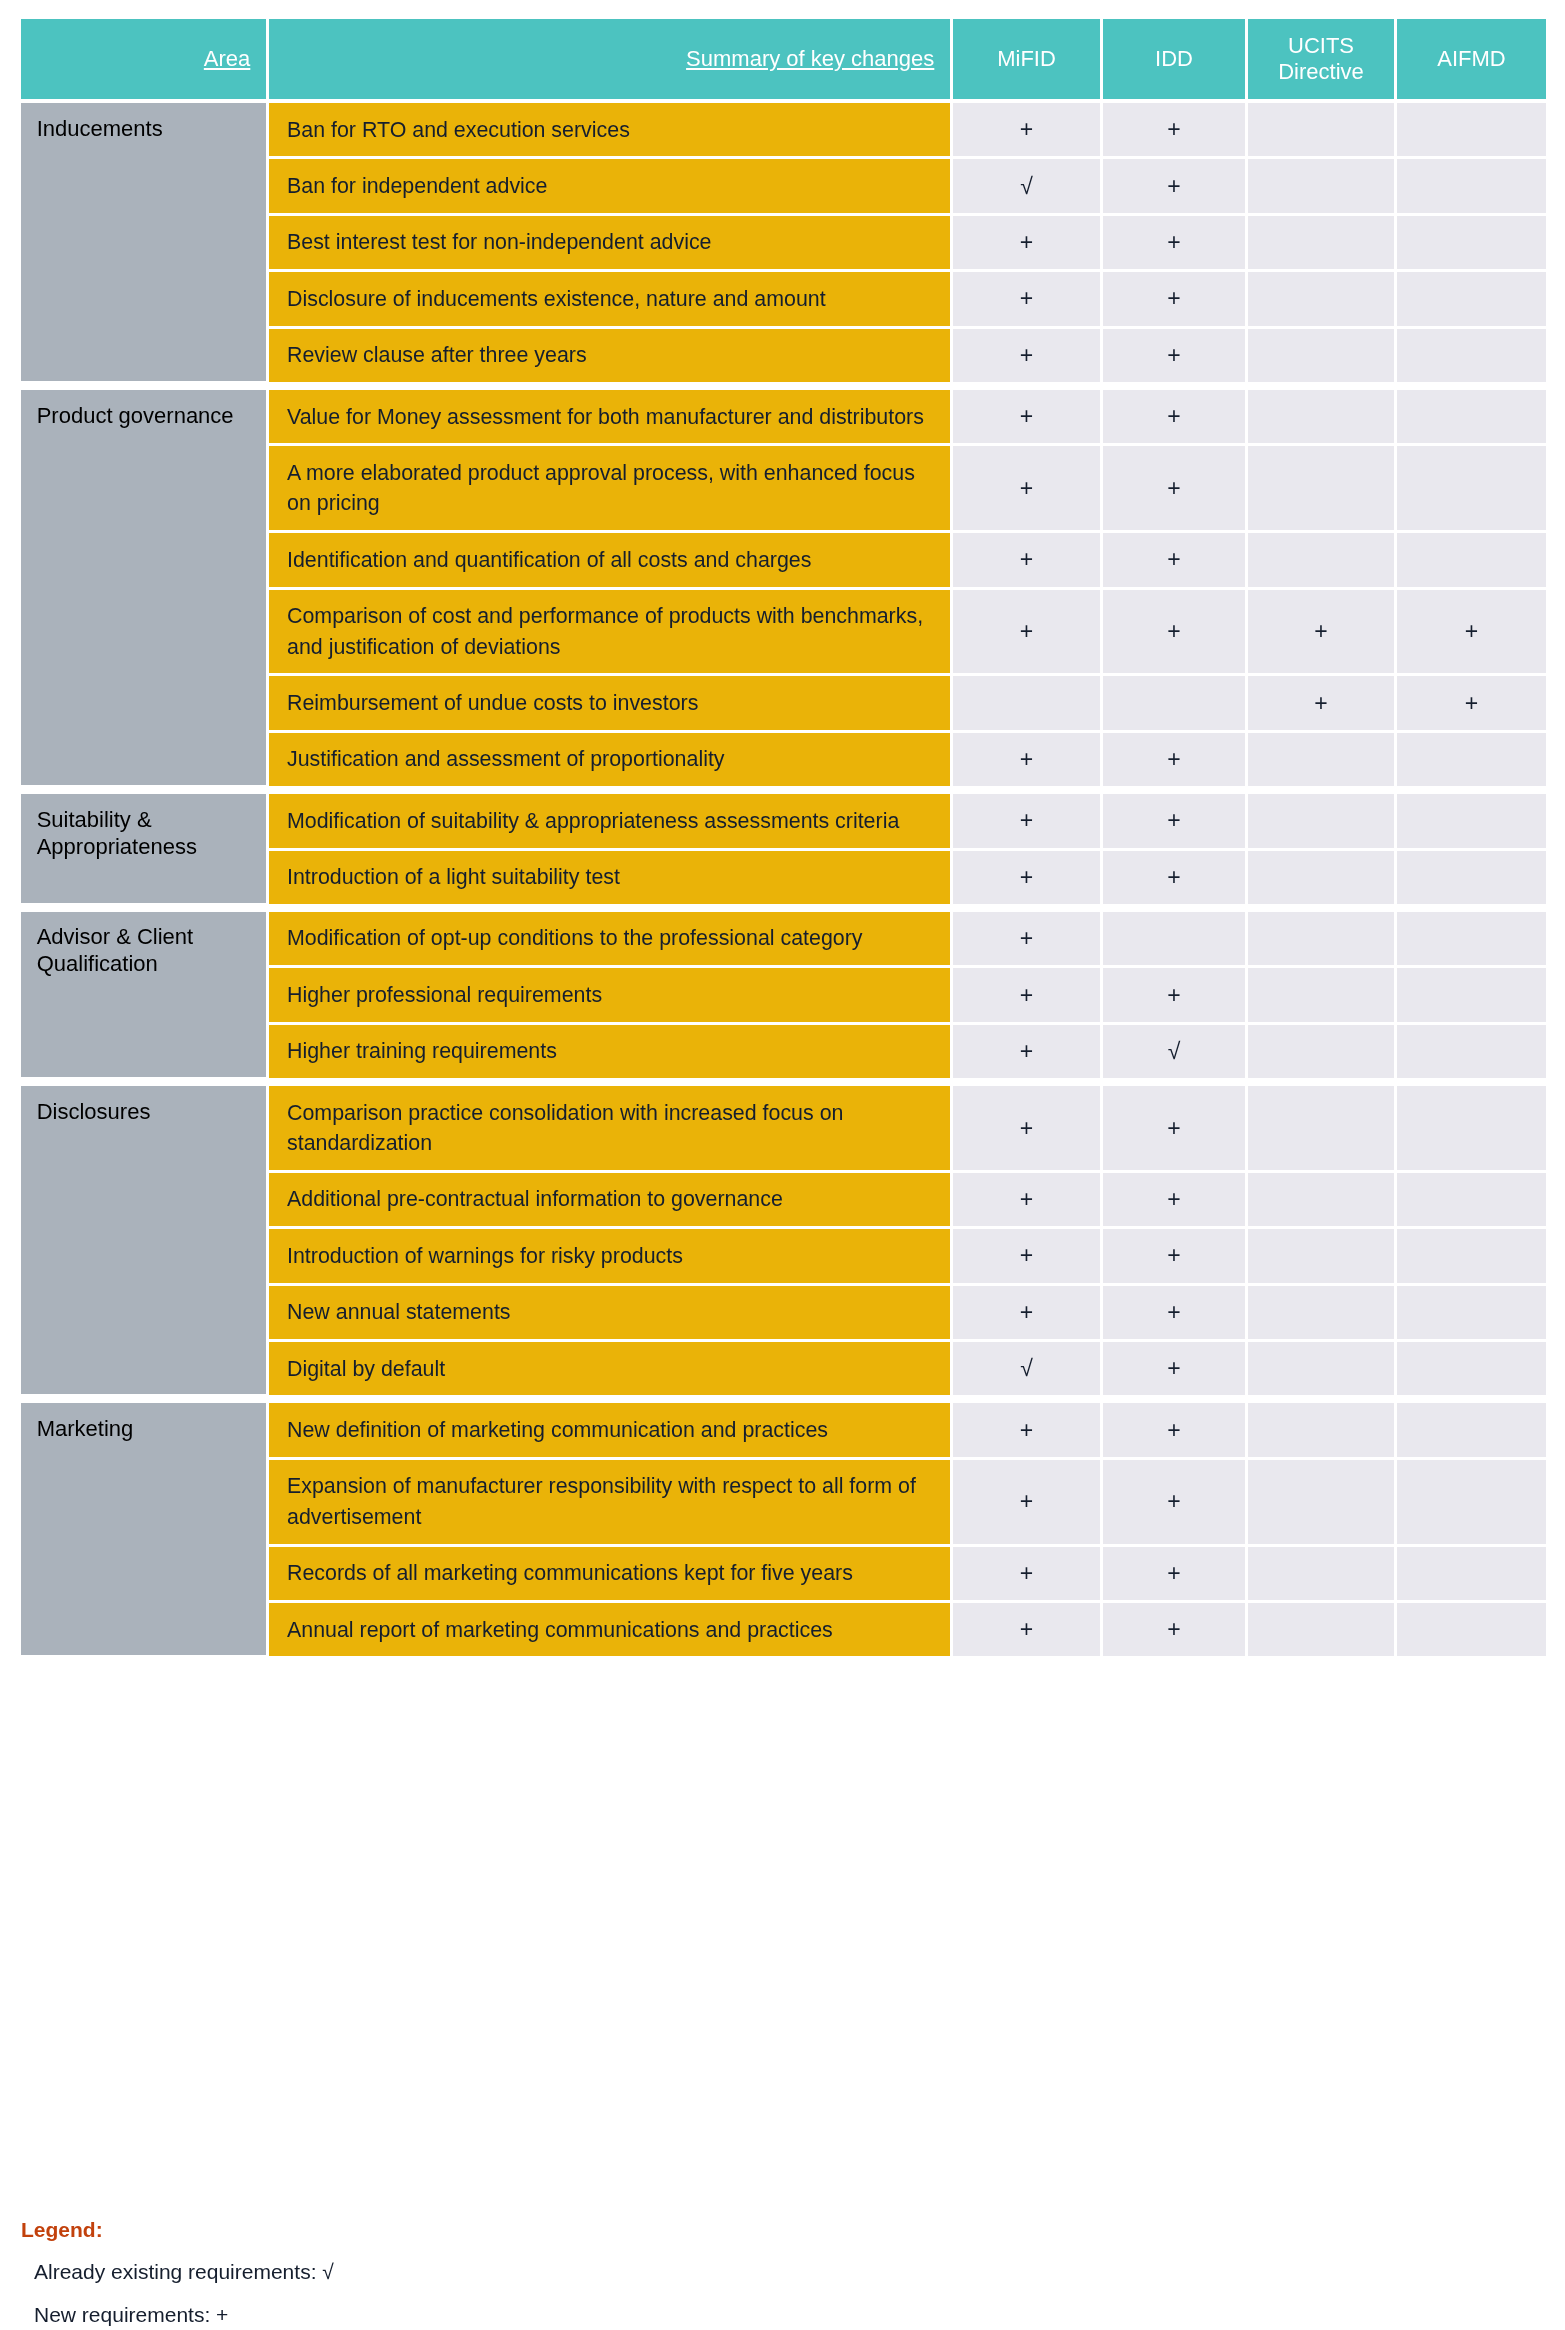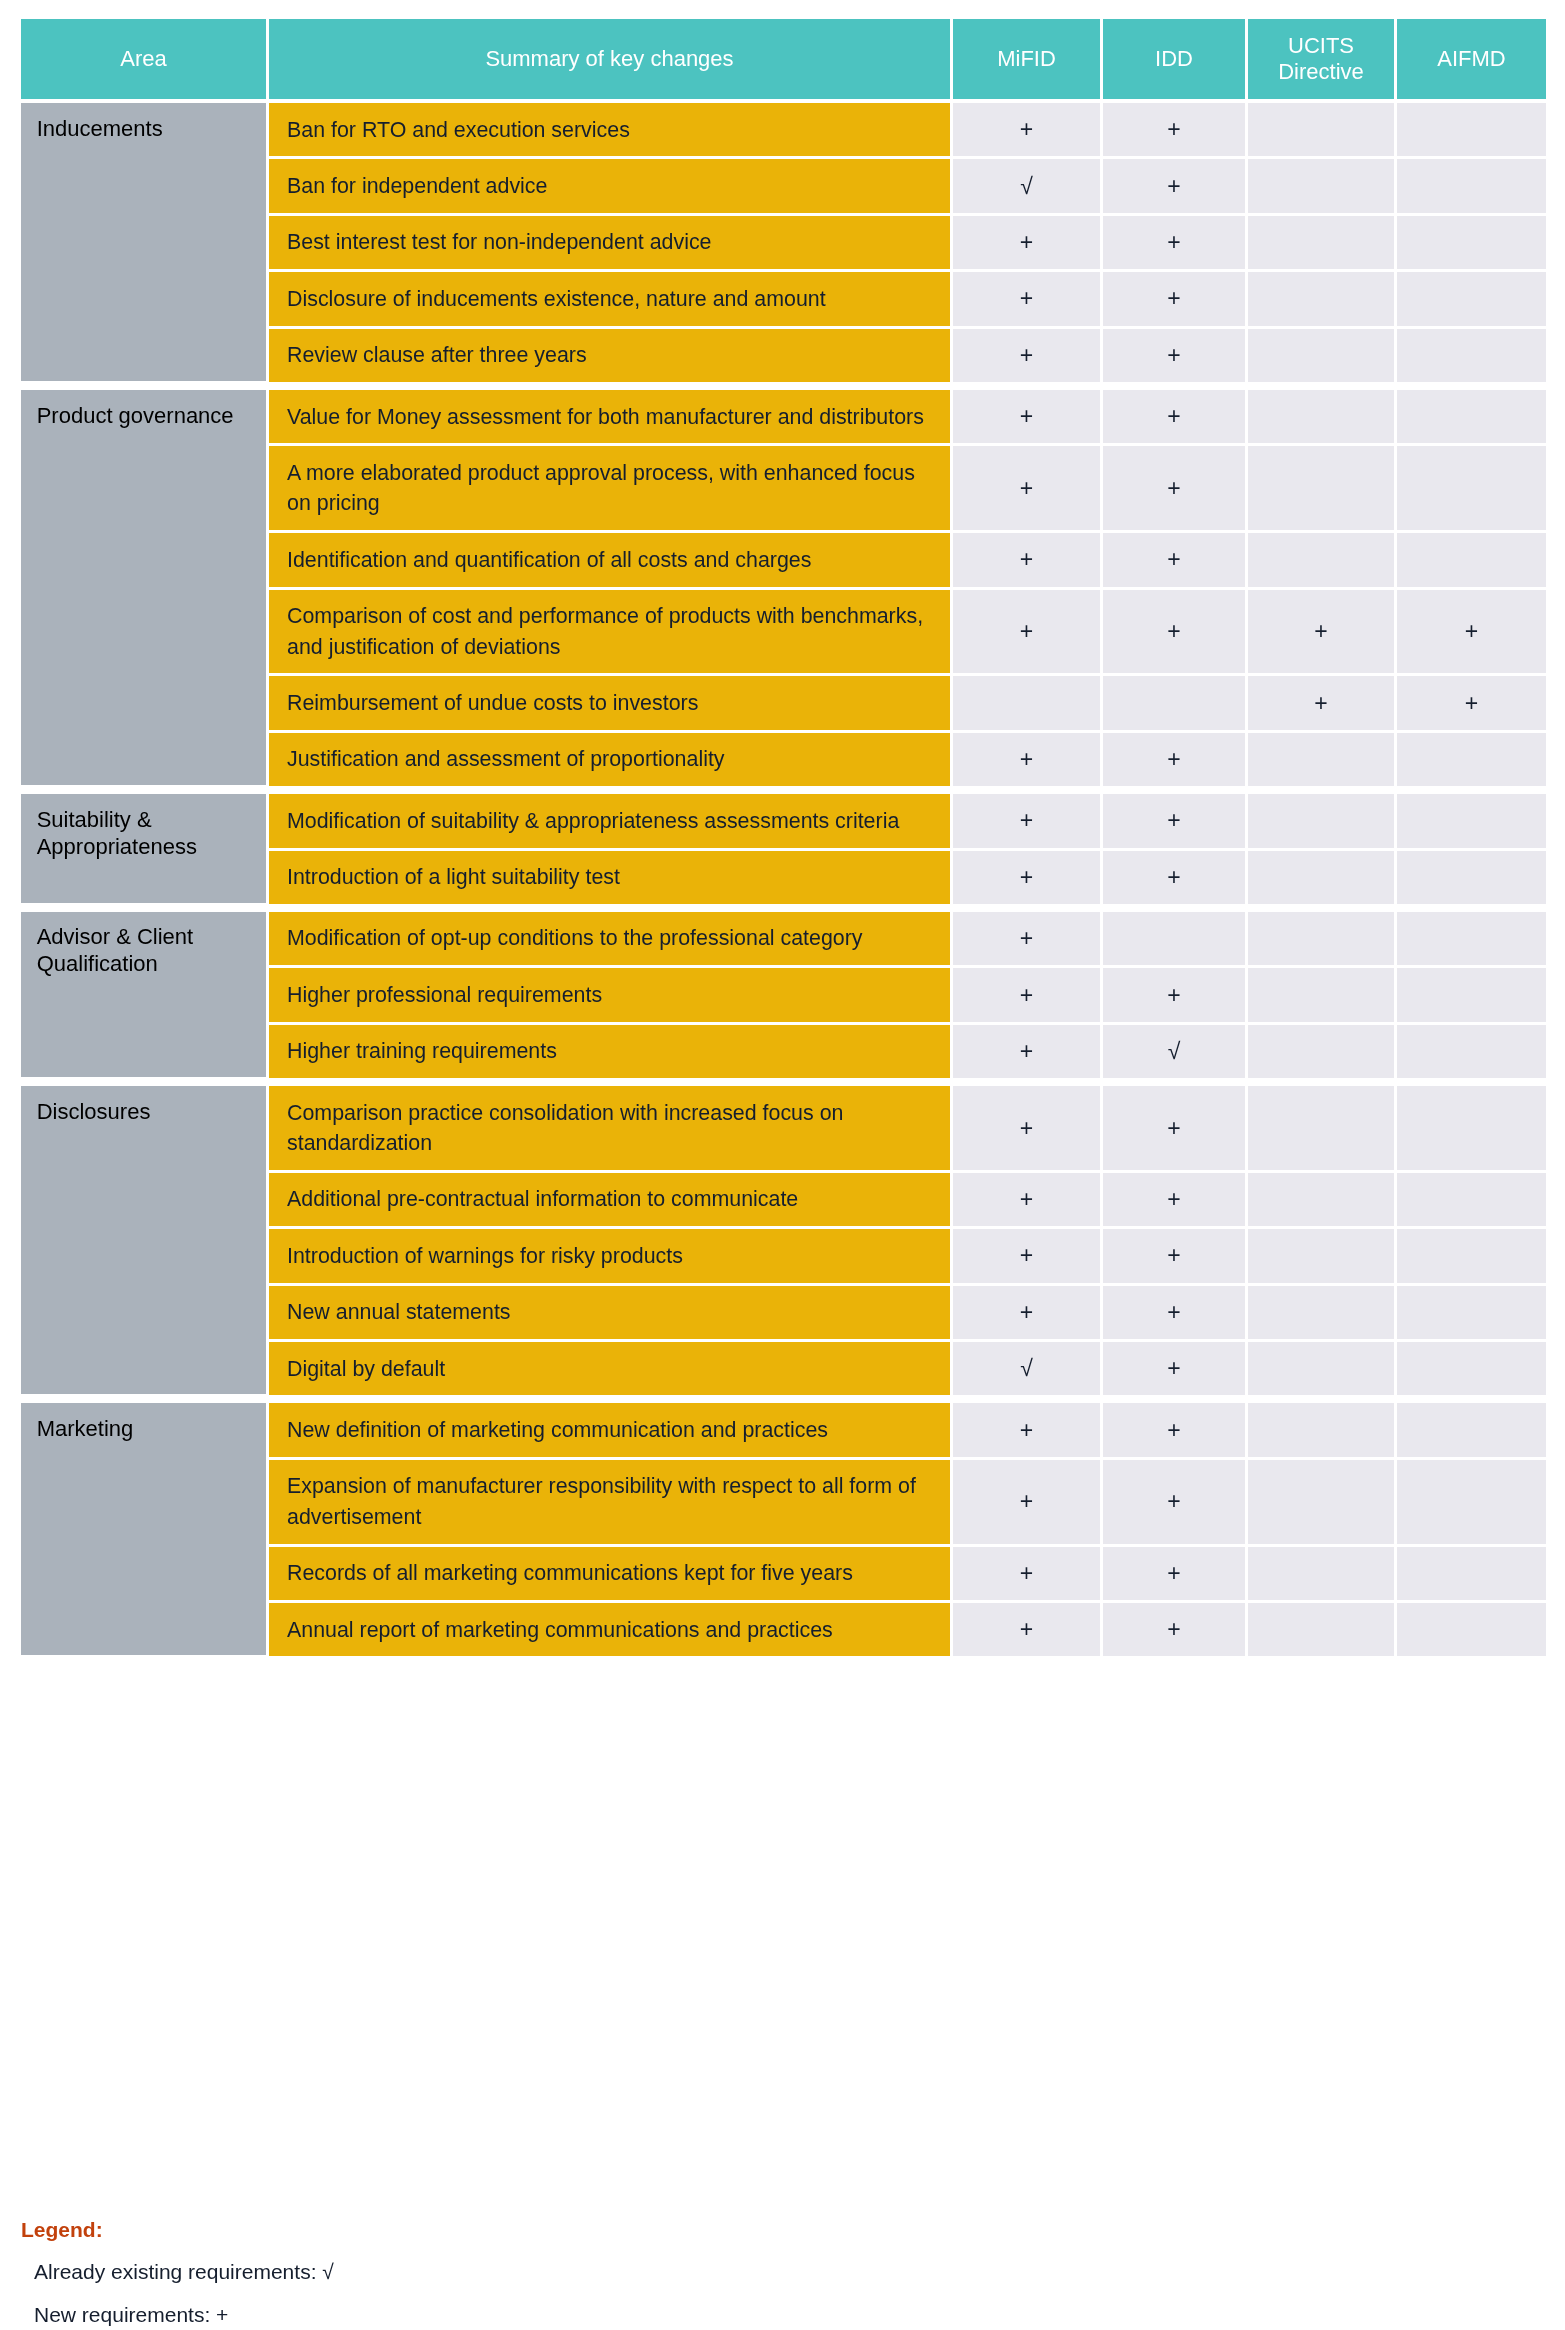--- a/index.html
+++ b/index.html
@@ -52,21 +52,21 @@
     font-weight: normal;
     font-size: 22px;
     line-height: 1.18;
     padding: 13.6px 15.7px 14.6px 15.7px;
     vertical-align: middle;
     border-right: 3.1px solid #ffffff;
     border-bottom: 4.2px solid #ffffff;
     height: 79px;
     box-sizing: border-box;
   }
-  thead th.th-left  { text-align: center; }
+  thead th.th-left  { text-align: right; text-decoration: underline; }
   thead th.th-mid   { text-align: center; padding-left: 4.2px; padding-right: 4.2px; }
   thead th:last-child { border-right: none; }
 
   td.area-cell {
     background: #AAB2BB;
     color: #000000;
     font-size: 22px;
     line-height: 1.22;
     padding: 12.5px 15.7px 10.4px 15.7px;
     vertical-align: top;
@@ -270,21 +270,21 @@
           </tr>
           <tr class="group-start">
             <td class="area-cell" rowspan="5">Disclosures</td>
             <td class="summary-cell">Comparison practice consolidation with increased focus on standardization</td>
             <td class="mark-cell">+</td>
             <td class="mark-cell">+</td>
             <td class="mark-cell"></td>
             <td class="mark-cell"></td>
           </tr>
           <tr>
-            <td class="summary-cell">Additional pre-contractual information to communicate</td>
+            <td class="summary-cell">Additional pre-contractual information to governance</td>
             <td class="mark-cell">+</td>
             <td class="mark-cell">+</td>
             <td class="mark-cell"></td>
             <td class="mark-cell"></td>
           </tr>
           <tr>
             <td class="summary-cell">Introduction of warnings for risky products</td>
             <td class="mark-cell">+</td>
             <td class="mark-cell">+</td>
             <td class="mark-cell"></td>

